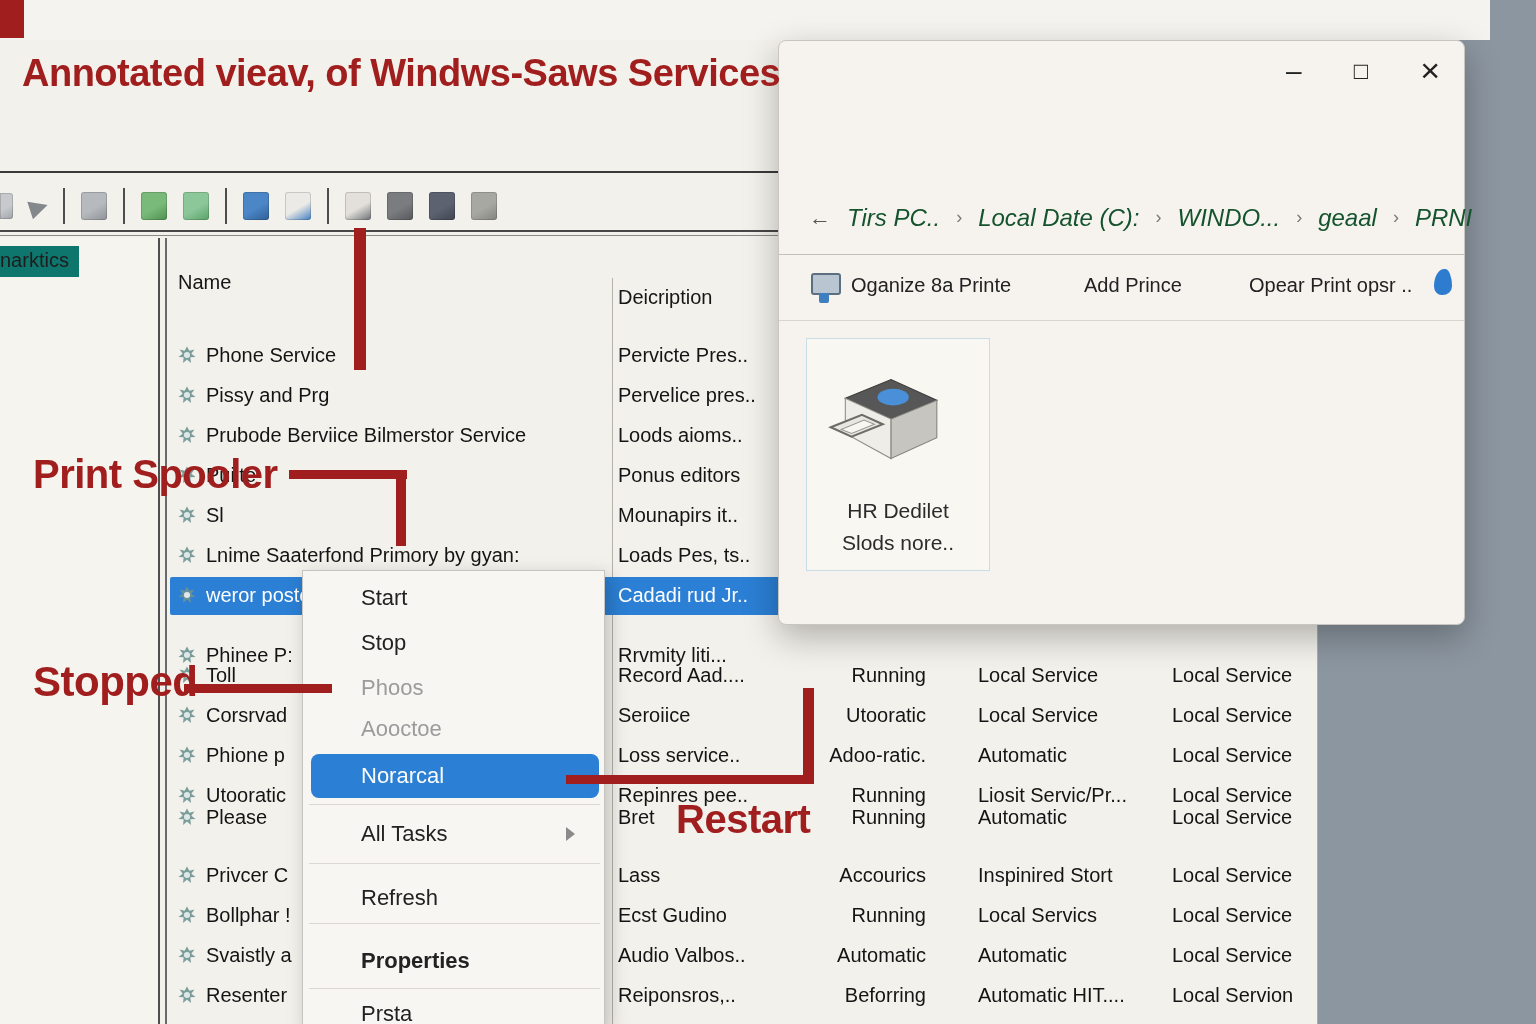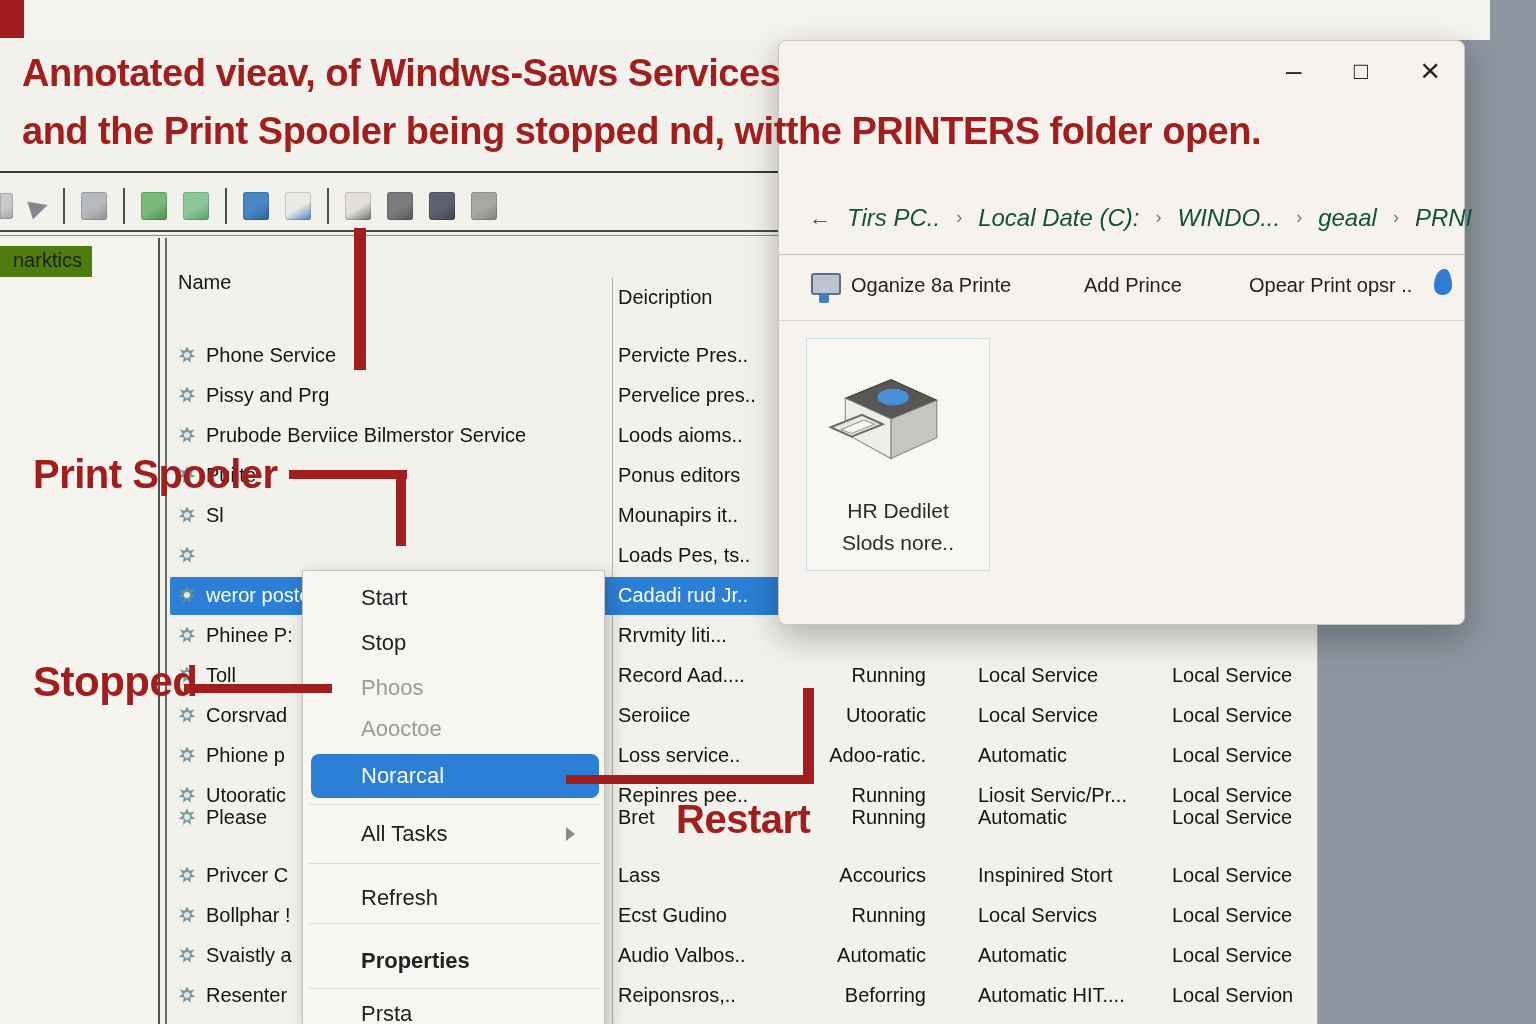--- a/index.html
+++ b/index.html
@@ -16,21 +16,21 @@
   .svc-toolbar { position:absolute; left:0; top:140px; width:100%; height:52px;
     display:flex; align-items:center; gap:16px; padding-left:2px; }
   .svc-toolbar .tb-box { width:26px; height:28px; border-radius:3px; box-shadow:inset 0 0 0 1px rgba(0,0,0,.15); }
   .svc-toolbar .tb-half { width:13px; height:26px; border-radius:0 3px 3px 0; margin-left:-2px; }
   .svc-toolbar .tb-glyph { font-size:24px; color:#84888d; transform:rotate(-18deg); line-height:1; }
   .svc-toolbar .tb-sep { width:2px; height:36px; background:#4d4d4d; }
   .toolbar-bottom-line { position:absolute; left:0; top:190px; width:100%; height:2px; background:#474747; }
   .toolbar-bottom-line2 { position:absolute; left:0; top:195px; width:100%; height:1px; background:#8a8a86; }
 
   .left-panel { position:absolute; left:0; top:198px; width:158px; bottom:0; background:#f6f4ef; }
-  .tree-item { position:absolute; left:0; top:8px; padding:3px 10px 5px 13px; background:#4d7c0f;
+  .tree-item { position:absolute; left:0; top:8px; padding:3px 10px 5px 0; background:#0f766e;
     color:#1d1d1d; font-size:20px; }
   .panel-sep1 { position:absolute; left:158px; top:198px; width:2px; bottom:0; background:#4f4f4f; }
   .panel-sep2 { position:absolute; left:165px; top:198px; width:2px; bottom:0; background:#6b6b6b; }
 
   .list { position:absolute; left:168px; top:198px; right:0; bottom:0; }
   .hdr { position:absolute; font-size:20px; color:#161616; }
   .hdr.name { left:10px; top:33px; }
   .hdr.desc { left:450px; top:48px; }
   .vline-desc { position:absolute; left:444px; top:40px; bottom:0; width:1px; background:#b4b1ac; }
 
@@ -200,37 +200,38 @@
     <span class="c desc">Mounapirs it..</span>
     <span class="c status"></span>
     <span class="c startup"></span>
     <span class="c logon"></span>
   </div>
           <div class="row" style="top: 298px;">
     <svg class="gear" width="18" height="18" viewBox="0 0 20 20">
       <polygon points="10,0.5 12.6,5.4 18.2,3.9 14.8,8.6 19.5,12.2 13.7,12.6 14.4,18.8 10,15 5.6,18.8 6.3,12.6 0.5,12.2 5.2,8.6 1.8,3.9 7.4,5.4" fill="#6d9494" opacity="0.9"></polygon>
       <circle cx="10" cy="10" r="3.4" fill="#dfe8e6"></circle>
     </svg>
+    <span class="c name">Lnime Saaterfond   Primory by gyan:</span>
     <span class="c desc">Loads Pes, ts..</span>
     <span class="c status"></span>
     <span class="c startup"></span>
     <span class="c logon"></span>
   </div>
           <div class="row selected" style="top: 338px;">
     <svg class="gear" width="18" height="18" viewBox="0 0 20 20">
       <polygon points="10,0.5 12.6,5.4 18.2,3.9 14.8,8.6 19.5,12.2 13.7,12.6 14.4,18.8 10,15 5.6,18.8 6.3,12.6 0.5,12.2 5.2,8.6 1.8,3.9 7.4,5.4" fill="#6d9494" opacity="0.9"></polygon>
       <circle cx="10" cy="10" r="3.4" fill="#dfe8e6"></circle>
     </svg>
     <span class="c name">weror postes</span>
     <span class="c desc">Cadadi rud Jr..</span>
     <span class="c status"></span>
     <span class="c startup"></span>
     <span class="c logon"></span>
   </div>
-          <div class="row" style="top: 378px;">
+          <div class="row" style="top: 398px;">
     <svg class="gear" width="18" height="18" viewBox="0 0 20 20">
       <polygon points="10,0.5 12.6,5.4 18.2,3.9 14.8,8.6 19.5,12.2 13.7,12.6 14.4,18.8 10,15 5.6,18.8 6.3,12.6 0.5,12.2 5.2,8.6 1.8,3.9 7.4,5.4" fill="#6d9494" opacity="0.9"></polygon>
       <circle cx="10" cy="10" r="3.4" fill="#dfe8e6"></circle>
     </svg>
     <span class="c name">Phinee P:</span>
     <span class="c desc">Rrvmity liti...</span>
     <span class="c status"></span>
     <span class="c startup"></span>
     <span class="c logon"></span>
   </div>
@@ -401,21 +402,20 @@
         <polygon points="14,60 36,51 46,55 24,64" fill="#f8f6f1" stroke="#9a9893" stroke-width="1"></polygon>
       </svg>
       <div class="tile-label l1">HR Dedilet</div>
       <div class="tile-label l2">Slods nore..</div>
     </div>
   </section>
 
   <div class="annotation-layer">
     <div class="red-shape corner-block"></div>
     <div class="red-text title-1">Annotated vieav, of Windws-Saws Services</div>
-    <div class="red-text title-2">and the Print Spooler being stopped nd, witthe PRINTERS folder open.</div>
     <div class="red-shape vbar-1"></div>
     <div class="red-text lbl-ps">Print Spooler</div>
     <div class="red-shape ps-h"></div>
     <div class="red-shape ps-v"></div>
     <div class="red-text lbl-stop">Stopped</div>
     <div class="red-shape stop-line"></div>
     <div class="red-shape rst-v"></div>
     <div class="red-shape rst-h"></div>
     <div class="red-text lbl-rst">Restart</div>
   </div>

